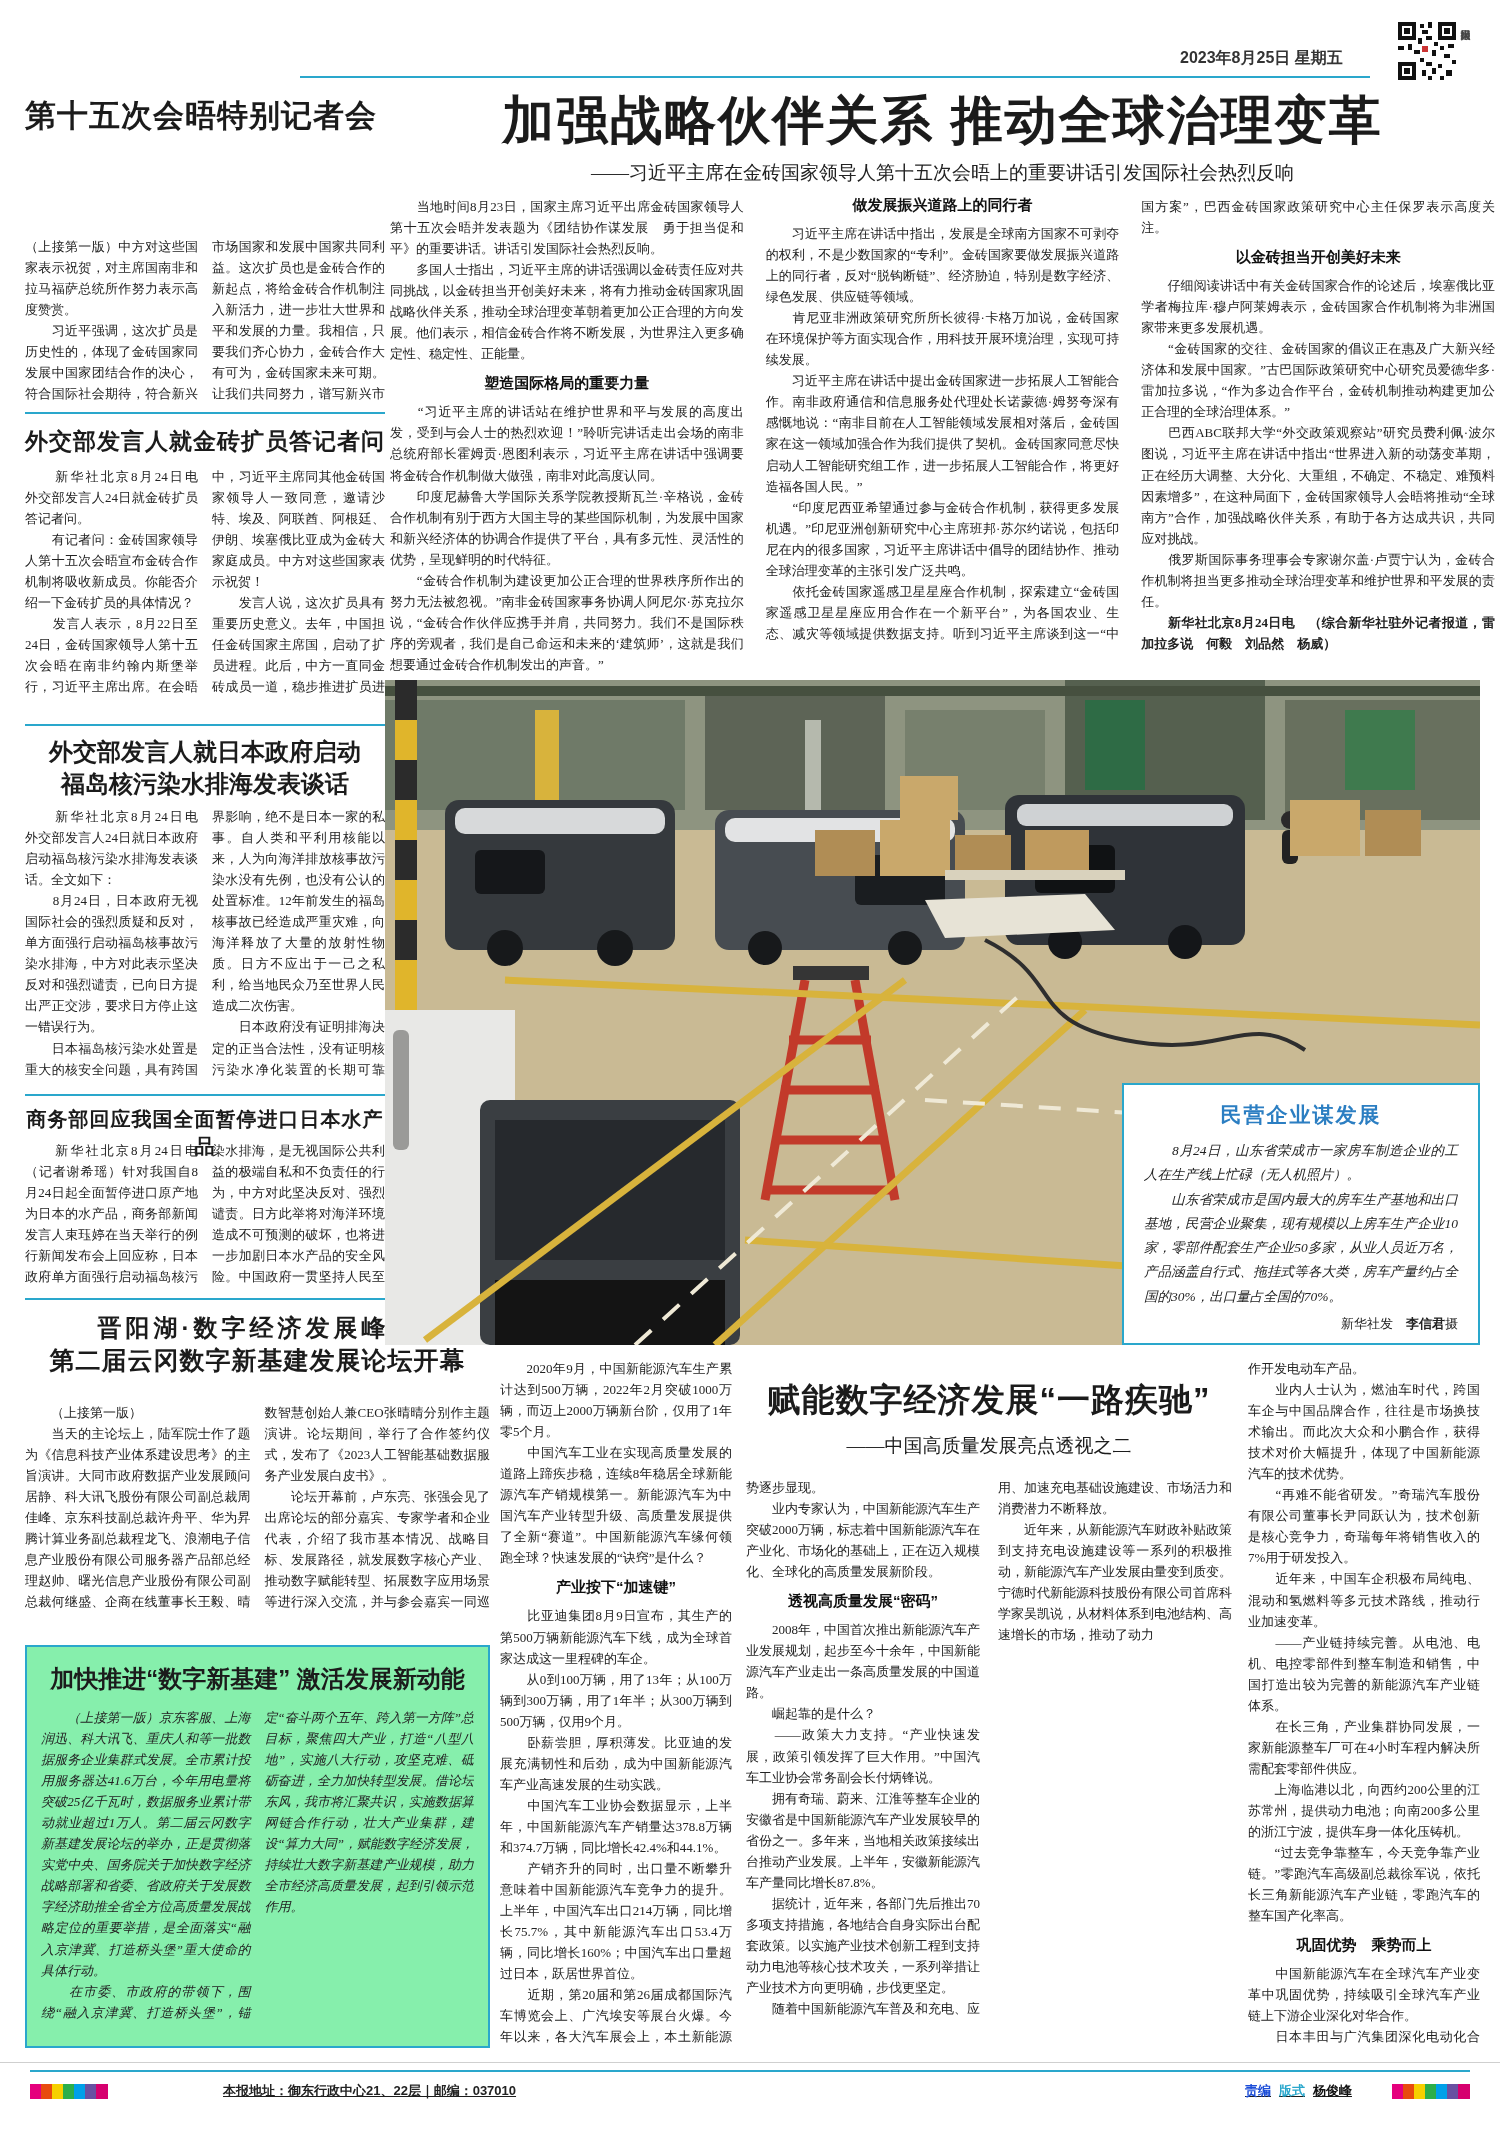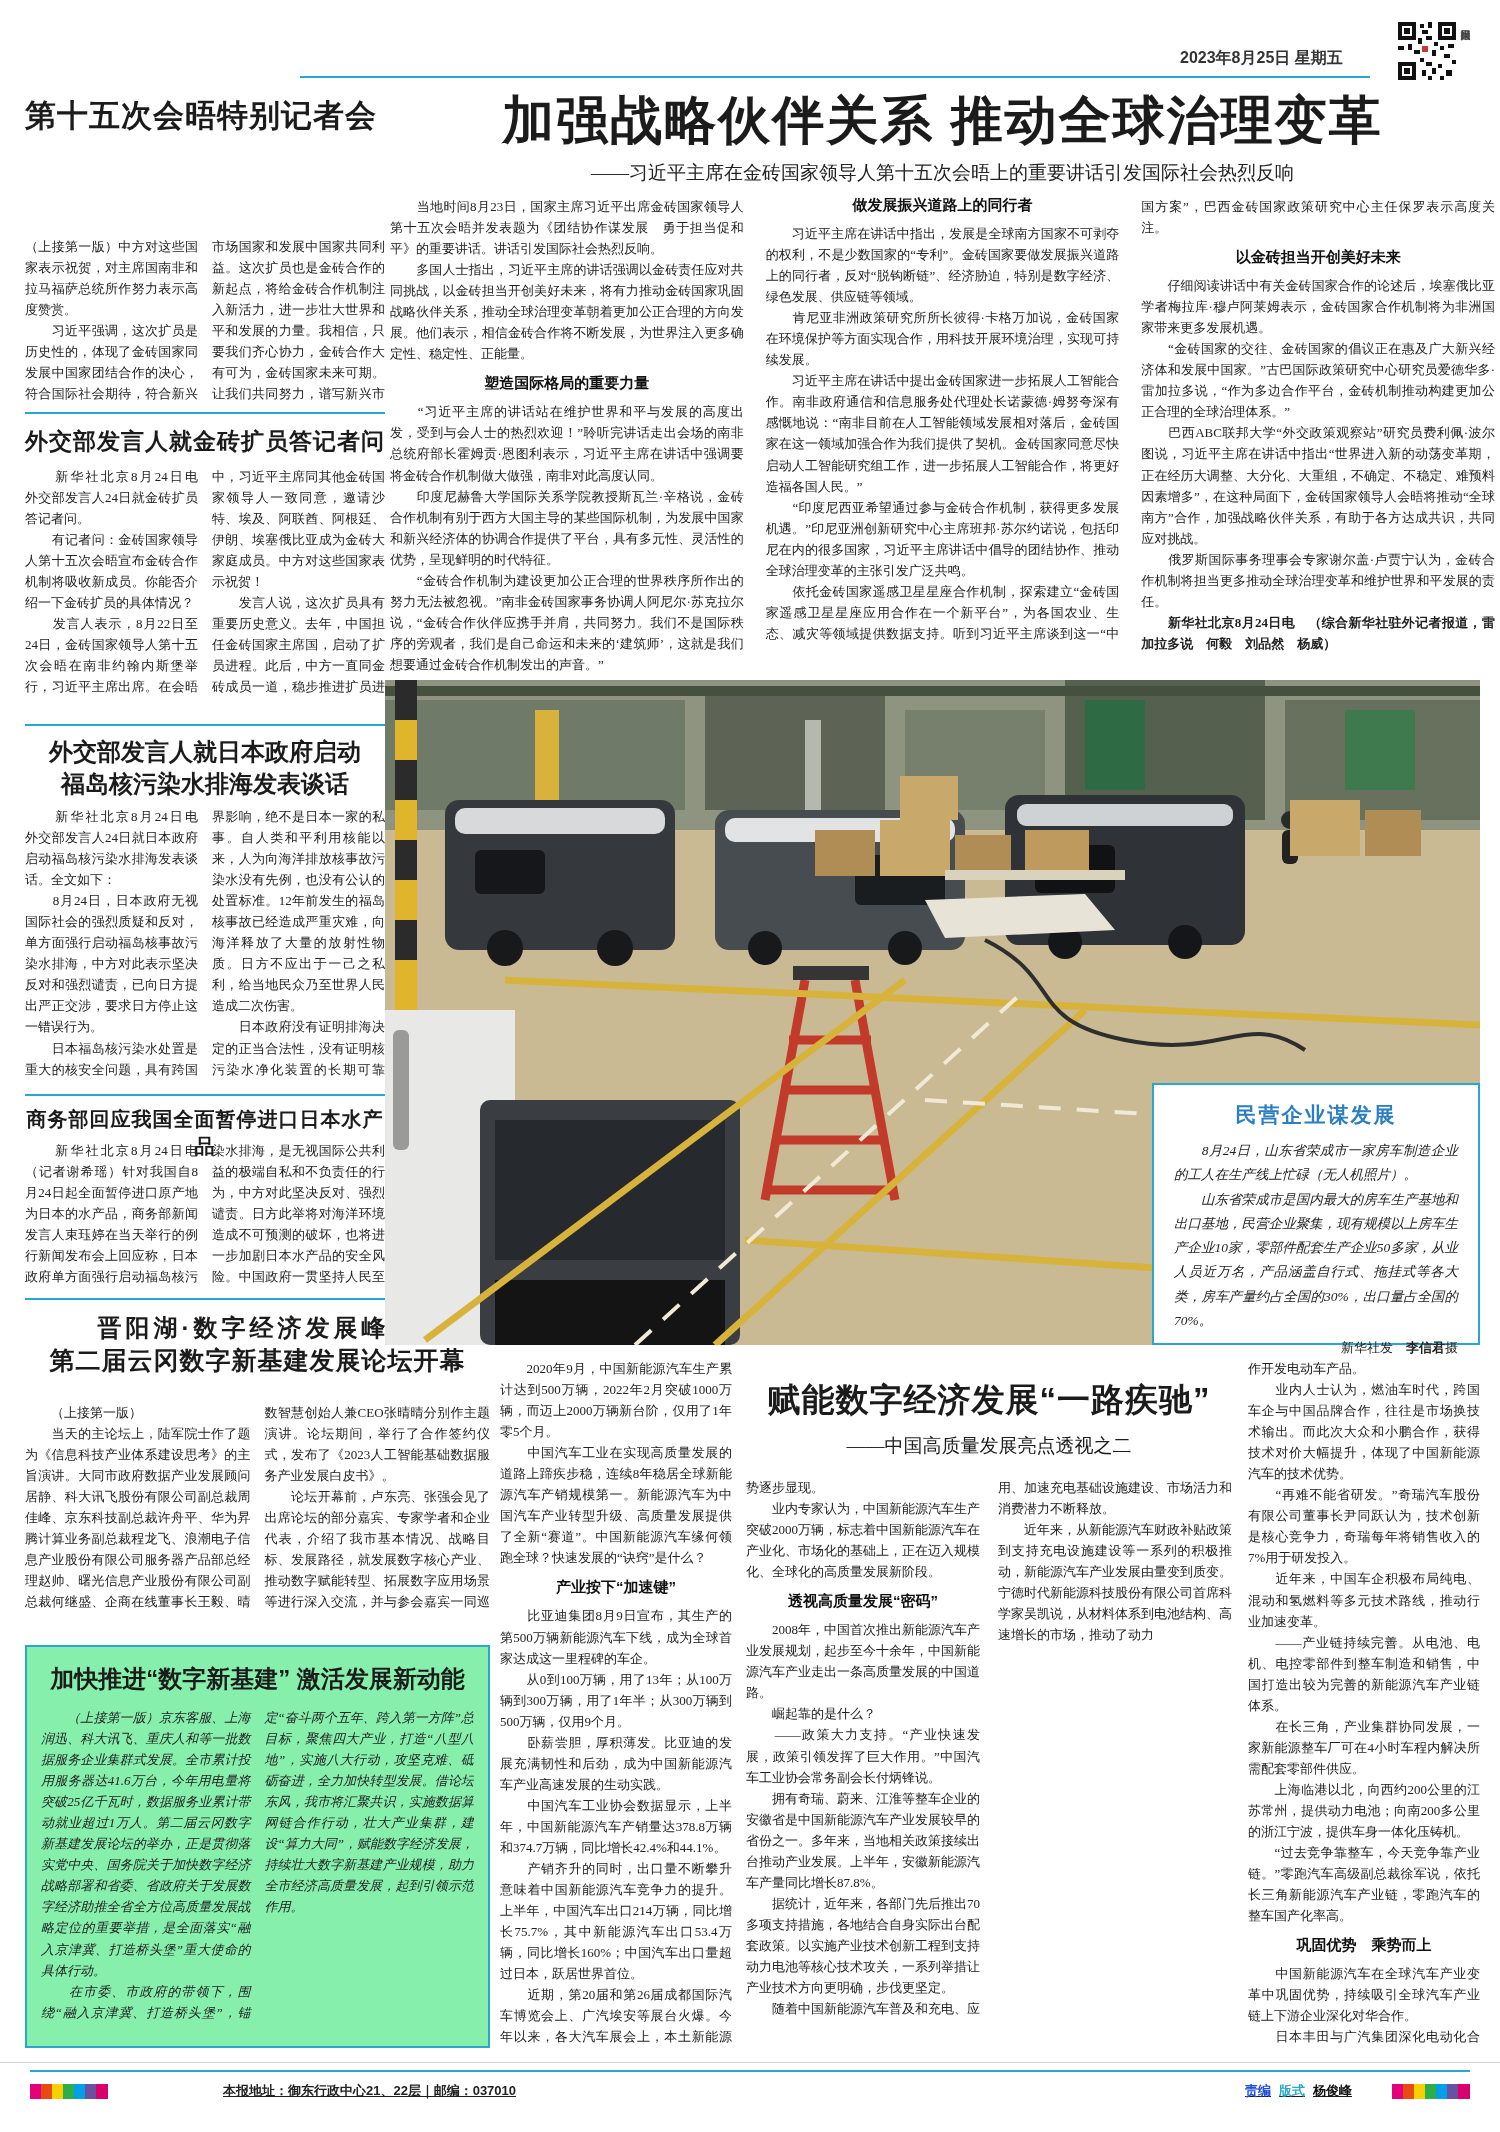--- a/index.html
+++ b/index.html
@@ -280,21 +280,21 @@
         <line x1="360" y1="560" x2="1095" y2="610"></line>
       </g>
       <g stroke="#efe9d6" stroke-width="4" stroke-dasharray="22 16" fill="none">
         <line x1="250" y1="665" x2="640" y2="310"></line>
         <line x1="540" y1="420" x2="1095" y2="455"></line>
       </g>
 
       <path d="M600 260 C 680 300, 640 340, 740 360 S 860 330, 920 370" stroke="#2e2e2e" stroke-width="4" fill="none"></path>
     </svg>
     
-    <div class="capbox" style="position:absolute;right:0;bottom:0;width:328px;height:262px;">
+    <div class="capbox" style="position:absolute;right:0;bottom:0;width:358px;height:262px;">
       <div class="captitle">民营企业谋发展</div>
       <div class="capbody">　　8月24日，山东省荣成市一家房车制造企业的工人在生产线上忙碌（无人机照片）。
 　　山东省荣成市是国内最大的房车生产基地和出口基地，民营企业聚集，现有规模以上房车生产企业10家，零部件配套生产企业50多家，从业人员近万名，产品涵盖自行式、拖挂式等各大类，房车产量约占全国的30%，出口量占全国的70%。</div>
       <div class="capcredit">
         <span>新华社发</span>　<b>李信君</b><span>摄</span>
       </div>
     </div>
   </div>
 
   <div class="abs" style="left:500px;top:1352px;width:980px;height:700px;">

